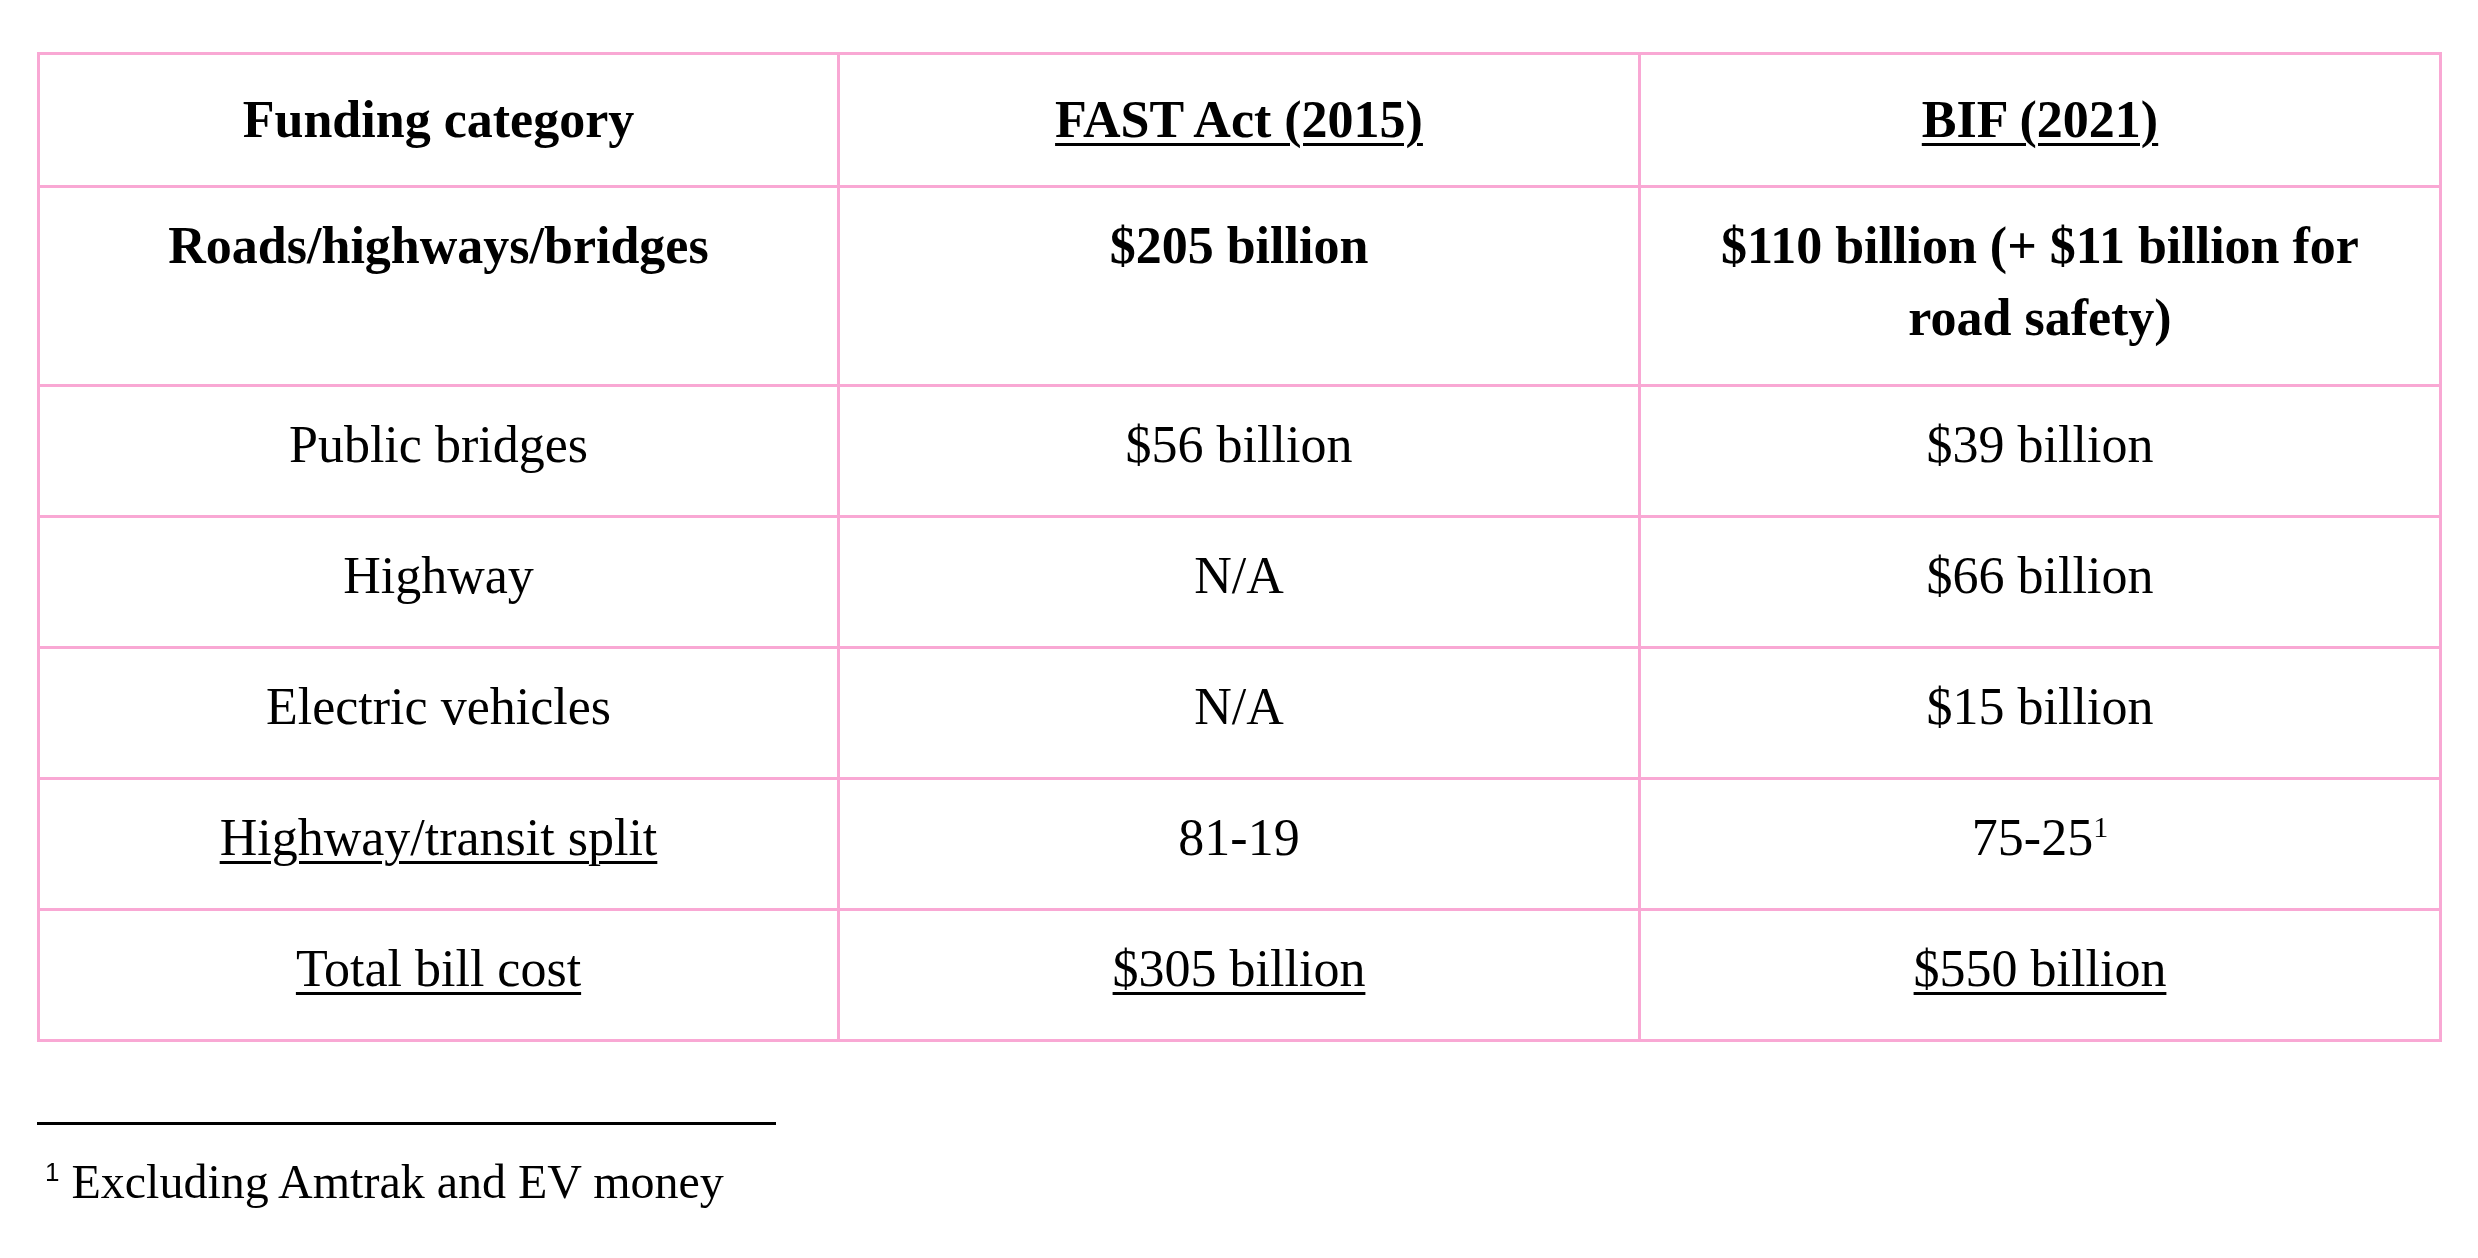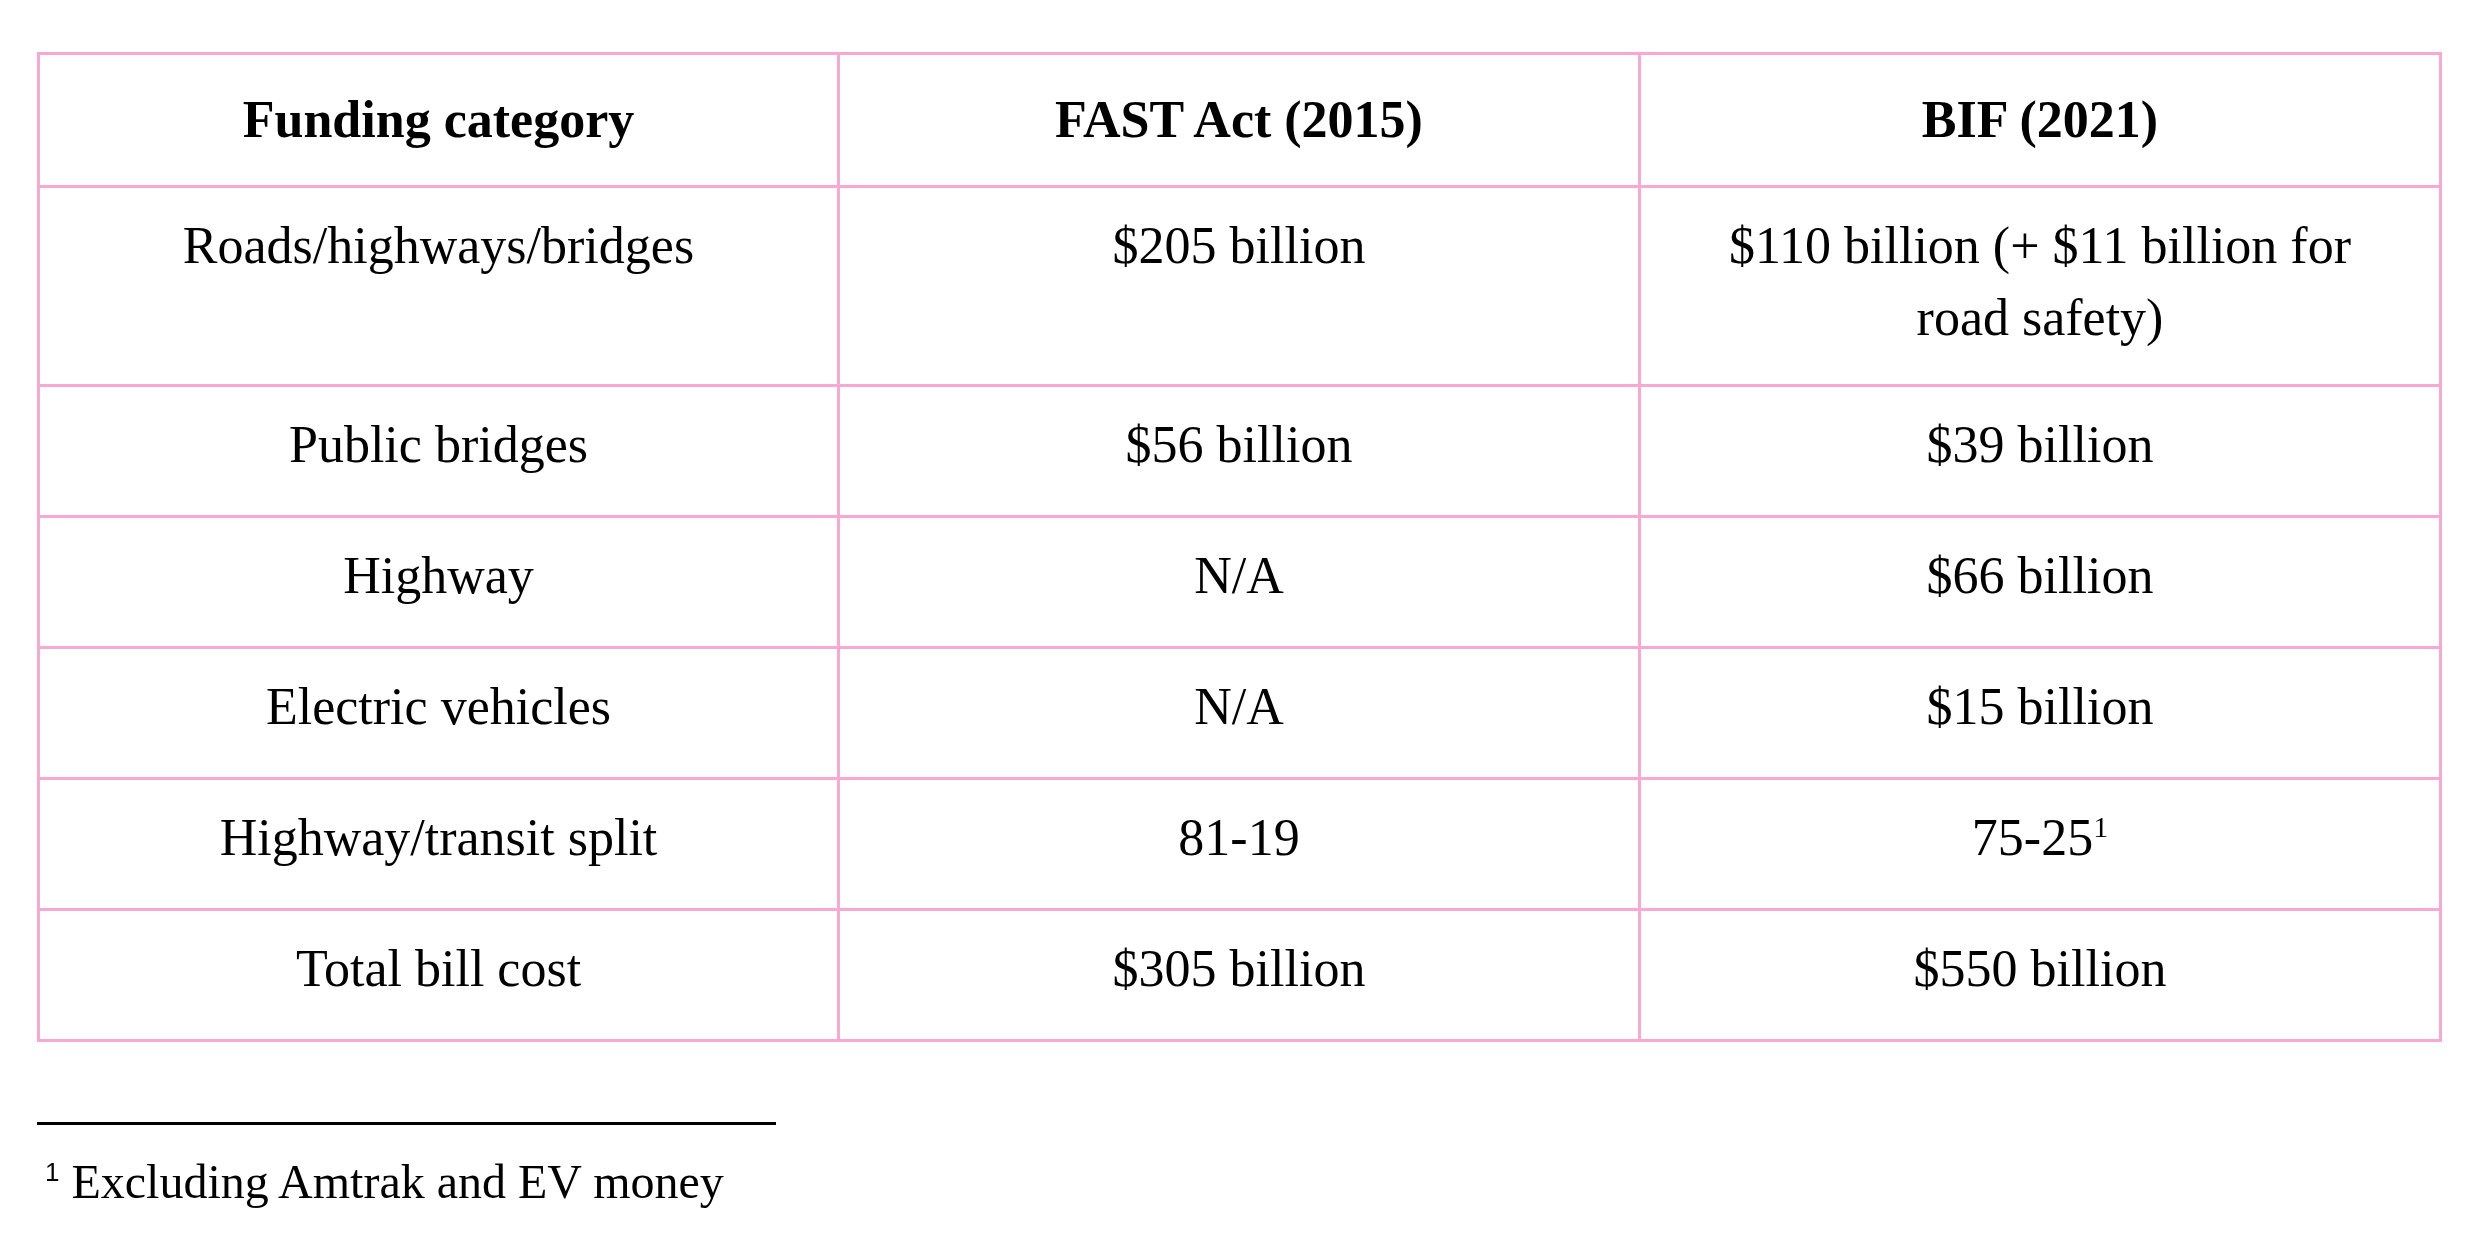--- a/index.html
+++ b/index.html
@@ -35,23 +35,23 @@
     .doc-table th {
       font-weight: bold;
       height: 130px;
       vertical-align: middle;
       padding-top: 0;
     }
     .doc-table td {
       padding-top: 22px;
       box-sizing: border-box;
     }
-    .row-tall td { height: 199px; }
+    .row-tall td { height: 199px; font-weight: bold; }
     .row-std td { height: 131px; }
-    .u { text-decoration-thickness: 3px; text-underline-offset: 6px; margin-top: 32px; }
+    .u { text-decoration: underline; text-decoration-thickness: 3px; text-underline-offset: 6px; margin-top: 32px; }
     .sup { font-size: 30px; vertical-align: super; line-height: 0; }
     .footnote-rule {
       position: absolute;
       left: 37px;
       top: 1122px;
       width: 739px;
       height: 3px;
       background: #000000;
     }
     .footnote {

